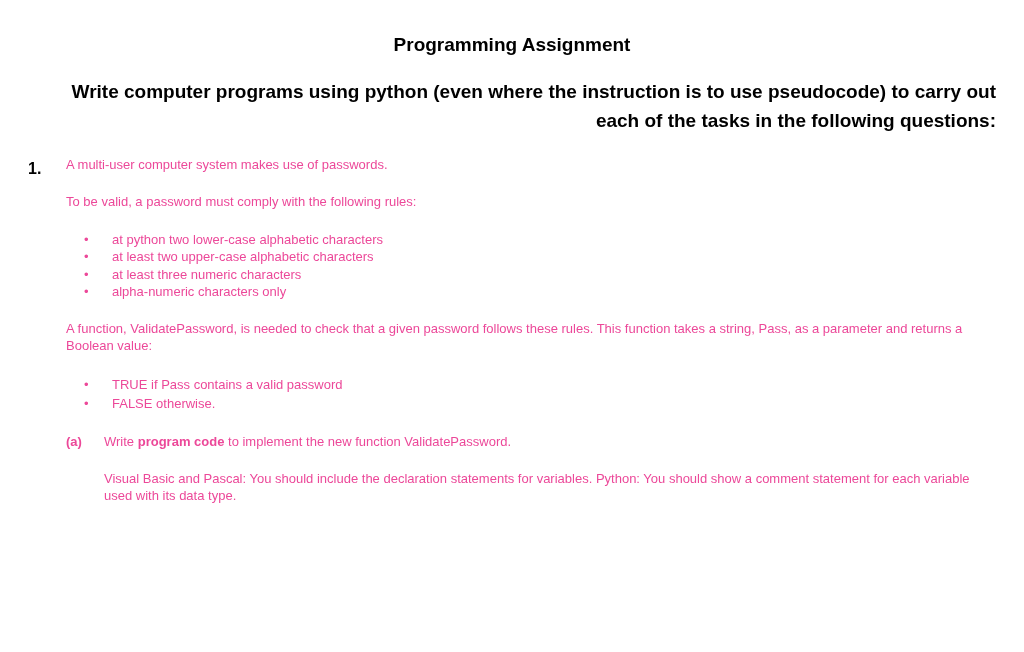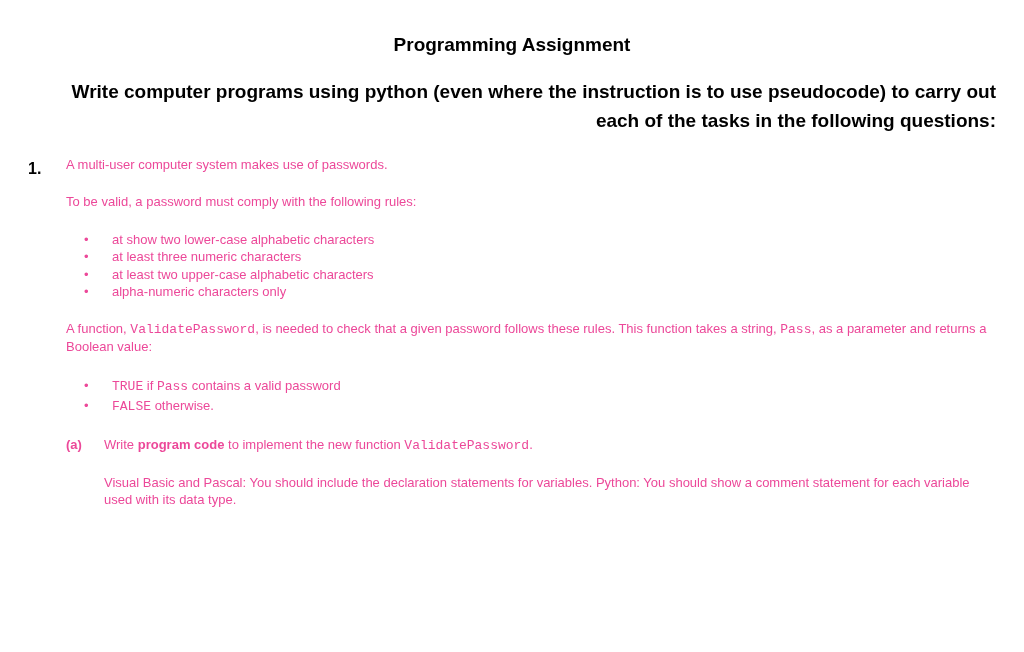--- a/index.html
+++ b/index.html
@@ -75,21 +75,21 @@
       padding-left: 28px;
       line-height: 1.5;
     }
     .bool-list li::before {
       content: "•";
       position: absolute;
       left: 0;
       top: 0;
     }
     .mono {
-      font-family: Liberation Mono, monospace;
+      font-family: Liberation Sans, sans-serif;
       margin-top: 18px;
     }
     .part-wrap {
       display: flex;
       align-items: flex-start;
     }
     .part-label {
       font-weight: bold;
       width: 38px;
       flex-shrink: 0;
@@ -114,23 +114,23 @@
 
 <div class="question-wrap">
   <div class="question-number">1.</div>
   <div class="question-body">
 
     <div class="para">A multi-user computer system makes use of passwords.</div>
 
     <div class="para">To be valid, a password must comply with the following rules:</div>
 
     <ul class="rules-list">
-      <li>at show two lower-case alphabetic characters</li>
+      <li>at python two lower-case alphabetic characters</li>
+      <li>at least two upper-case alphabetic characters</li>
       <li>at least three numeric characters</li>
-      <li>at least two upper-case alphabetic characters</li>
       <li>alpha-numeric characters only</li>
     </ul>
 
     <div class="para">
       <span>A function, </span><span class="mono">ValidatePassword</span><span>, is needed to check that a given password follows these rules. This function takes a string, </span><span class="mono">Pass</span><span>, as a parameter and returns a Boolean value:</span>
     </div>
 
     <ul class="bool-list">
       <li>
         <span class="mono">TRUE</span><span> if </span><span class="mono">Pass</span><span> contains a valid password</span>

